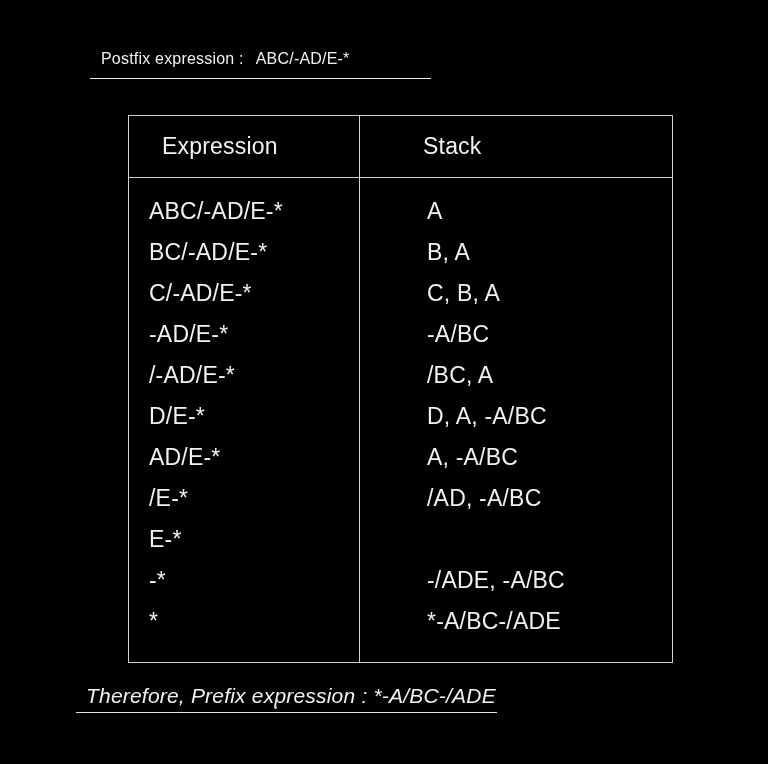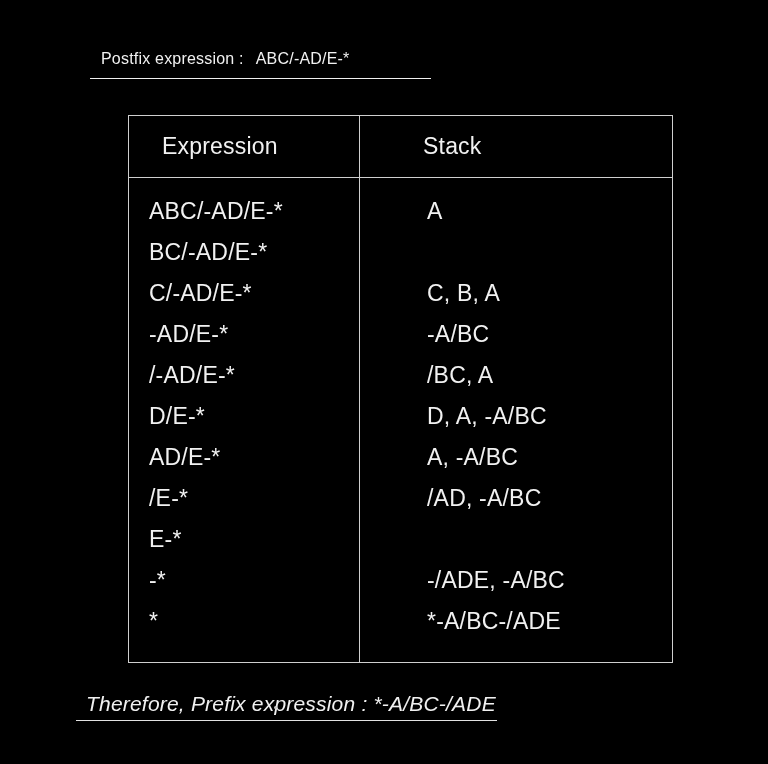--- a/index.html
+++ b/index.html
@@ -102,21 +102,20 @@
     left: 76px;
     top: 683px;
     width: 411px;
     padding: 0 0 3px 10px;
     font-size: 21px;
     line-height: 26px;
     font-style: italic;
     border-bottom: 1px solid #e2e2e2;
     white-space: nowrap;
     letter-spacing: 0.2px;
-    margin-top: 8px;
   }
   .stray-dot {
     position: absolute;
     left: 274px;
     top: 706px;
     width: 3px;
     height: 3px;
     border-radius: 50%;
     background: #c9c9c9;
   }
@@ -137,20 +136,21 @@
     <div class="c2">Stack</div>
   </div>
 
   <div class="tbody">
     <div class="trow">
       <div class="c1">ABC/-AD/E-*</div>
       <div class="c2">A</div>
     </div>
     <div class="trow">
       <div class="c1">BC/-AD/E-*</div>
+      <div class="c2">B, A</div>
     </div>
     <div class="trow">
       <div class="c1">C/-AD/E-*</div>
       <div class="c2">C, B, A</div>
     </div>
     <div class="trow">
       <div class="c1">-AD/E-*</div>
       <div class="c2">-A/BC</div>
     </div>
     <div class="trow">

